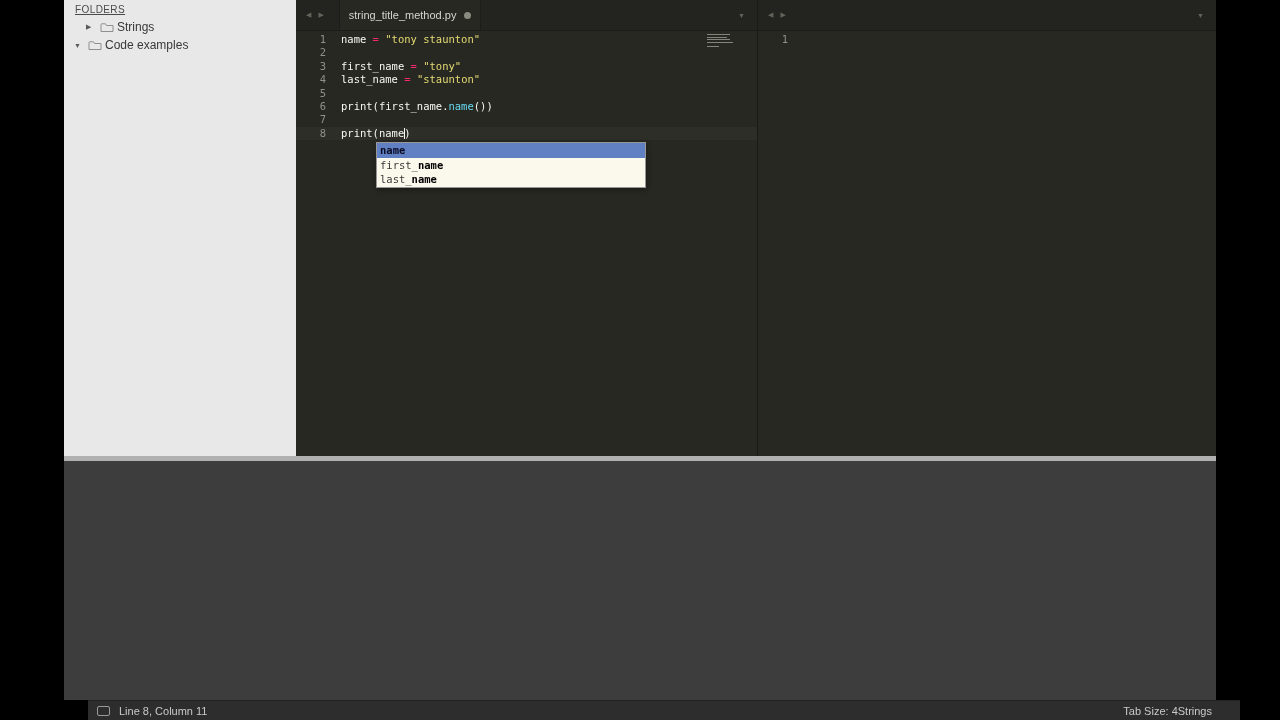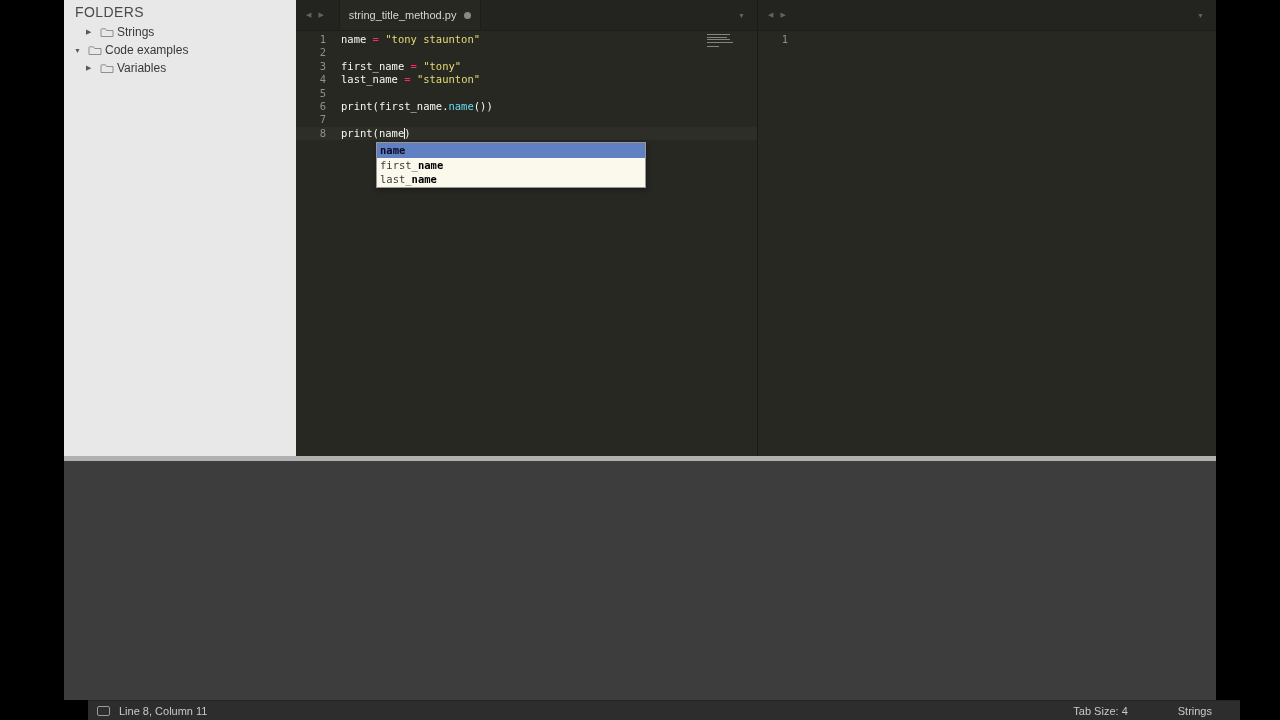--- a/index.html
+++ b/index.html
@@ -9,21 +9,21 @@
     background:#000; font-family:"Liberation Sans", sans-serif;
   }
   .window { position:absolute; left:64px; top:0; width:1152px; height:720px; background:#000; }
 
   
   .sidebar {
     position:absolute; left:0; top:0; width:232px; height:456px;
     background:var(--sidebar-bg, #e8e8e8);
   }
   .sidebar-header {
-    padding:4px 0 3px 11px; font-size:14px; color:#4a4a4a; letter-spacing:.4px;
+    padding:4px 0 3px 11px; font-size:10px; color:#4a4a4a; letter-spacing:.4px;text-decoration:underline;
   }
   .tree-row { display:flex; align-items:center; height:18px; cursor:default; }
   .tree-row.level-0 { padding-left:10px; }
   .tree-row.level-1 { padding-left:22px; }
   .disclosure { width:14px; font-size:7px; color:#5a5a5a; flex-shrink:0; }
   .folder-icon { width:17px; display:inline-flex; align-items:center; flex-shrink:0; }
   .tree-label { font-size:12px; color:#383838; white-space:nowrap; }
 
   
   .editor-group {
@@ -92,21 +92,21 @@
   }
   .statusbar {
     position:absolute; left:0; top:700px; width:1152px; height:20px;
     background:#2d2d2d; border-top:1px solid #222;
     display:flex; align-items:center; font-size:11px; color:#c9c9c9;margin-left:24px;
   }
   .sb-icon {
     width:13px; height:10px; border:1px solid #9a9a9a; border-radius:2px;
     margin:0 9px 0 9px; flex-shrink:0;
   }
-  .sb-right { margin-left:auto; display:flex; gap:50px; margin-right:28px; }
+  .sb-right { margin-left:auto; display:flex; margin-right:28px; }
   .sb-item { white-space:nowrap; cursor:default; }
 </style>
 </head>
 <body>
 
 <div class="window">
 
   <div class="sidebar">
     <div class="sidebar-header">FOLDERS</div>
     <div>
@@ -121,29 +121,20 @@
         </div>
         <div class="tree-row level-0">
           <span class="disclosure">▼</span>
           <span class="folder-icon">
             <svg width="14" height="11" viewBox="0 0 14 11">
               <path d="M1 2.5 L1 9.5 L13 9.5 L13 3.5 L6.5 3.5 L5.5 1.8 L1.5 1.8 Z" fill="none" stroke="#8f8f8f" stroke-width="1"></path>
             </svg>
           </span>
           <span class="tree-label">Code examples</span>
         </div>
-        <div class="tree-row level-1">
-          <span class="disclosure">▶</span>
-          <span class="folder-icon">
-            <svg width="14" height="11" viewBox="0 0 14 11">
-              <path d="M1 2.5 L1 9.5 L13 9.5 L13 3.5 L6.5 3.5 L5.5 1.8 L1.5 1.8 Z" fill="none" stroke="#8f8f8f" stroke-width="1"></path>
-            </svg>
-          </span>
-          <span class="tree-label">Variables</span>
-        </div>
       </div>
   </div>
 
   <div class="editor-group">
 
     <div class="pane left">
       <div class="tabbar">
         <span class="nav-arrows">
           <span class="nav-arrow">◀</span>
           <span class="nav-arrow">▶</span>

